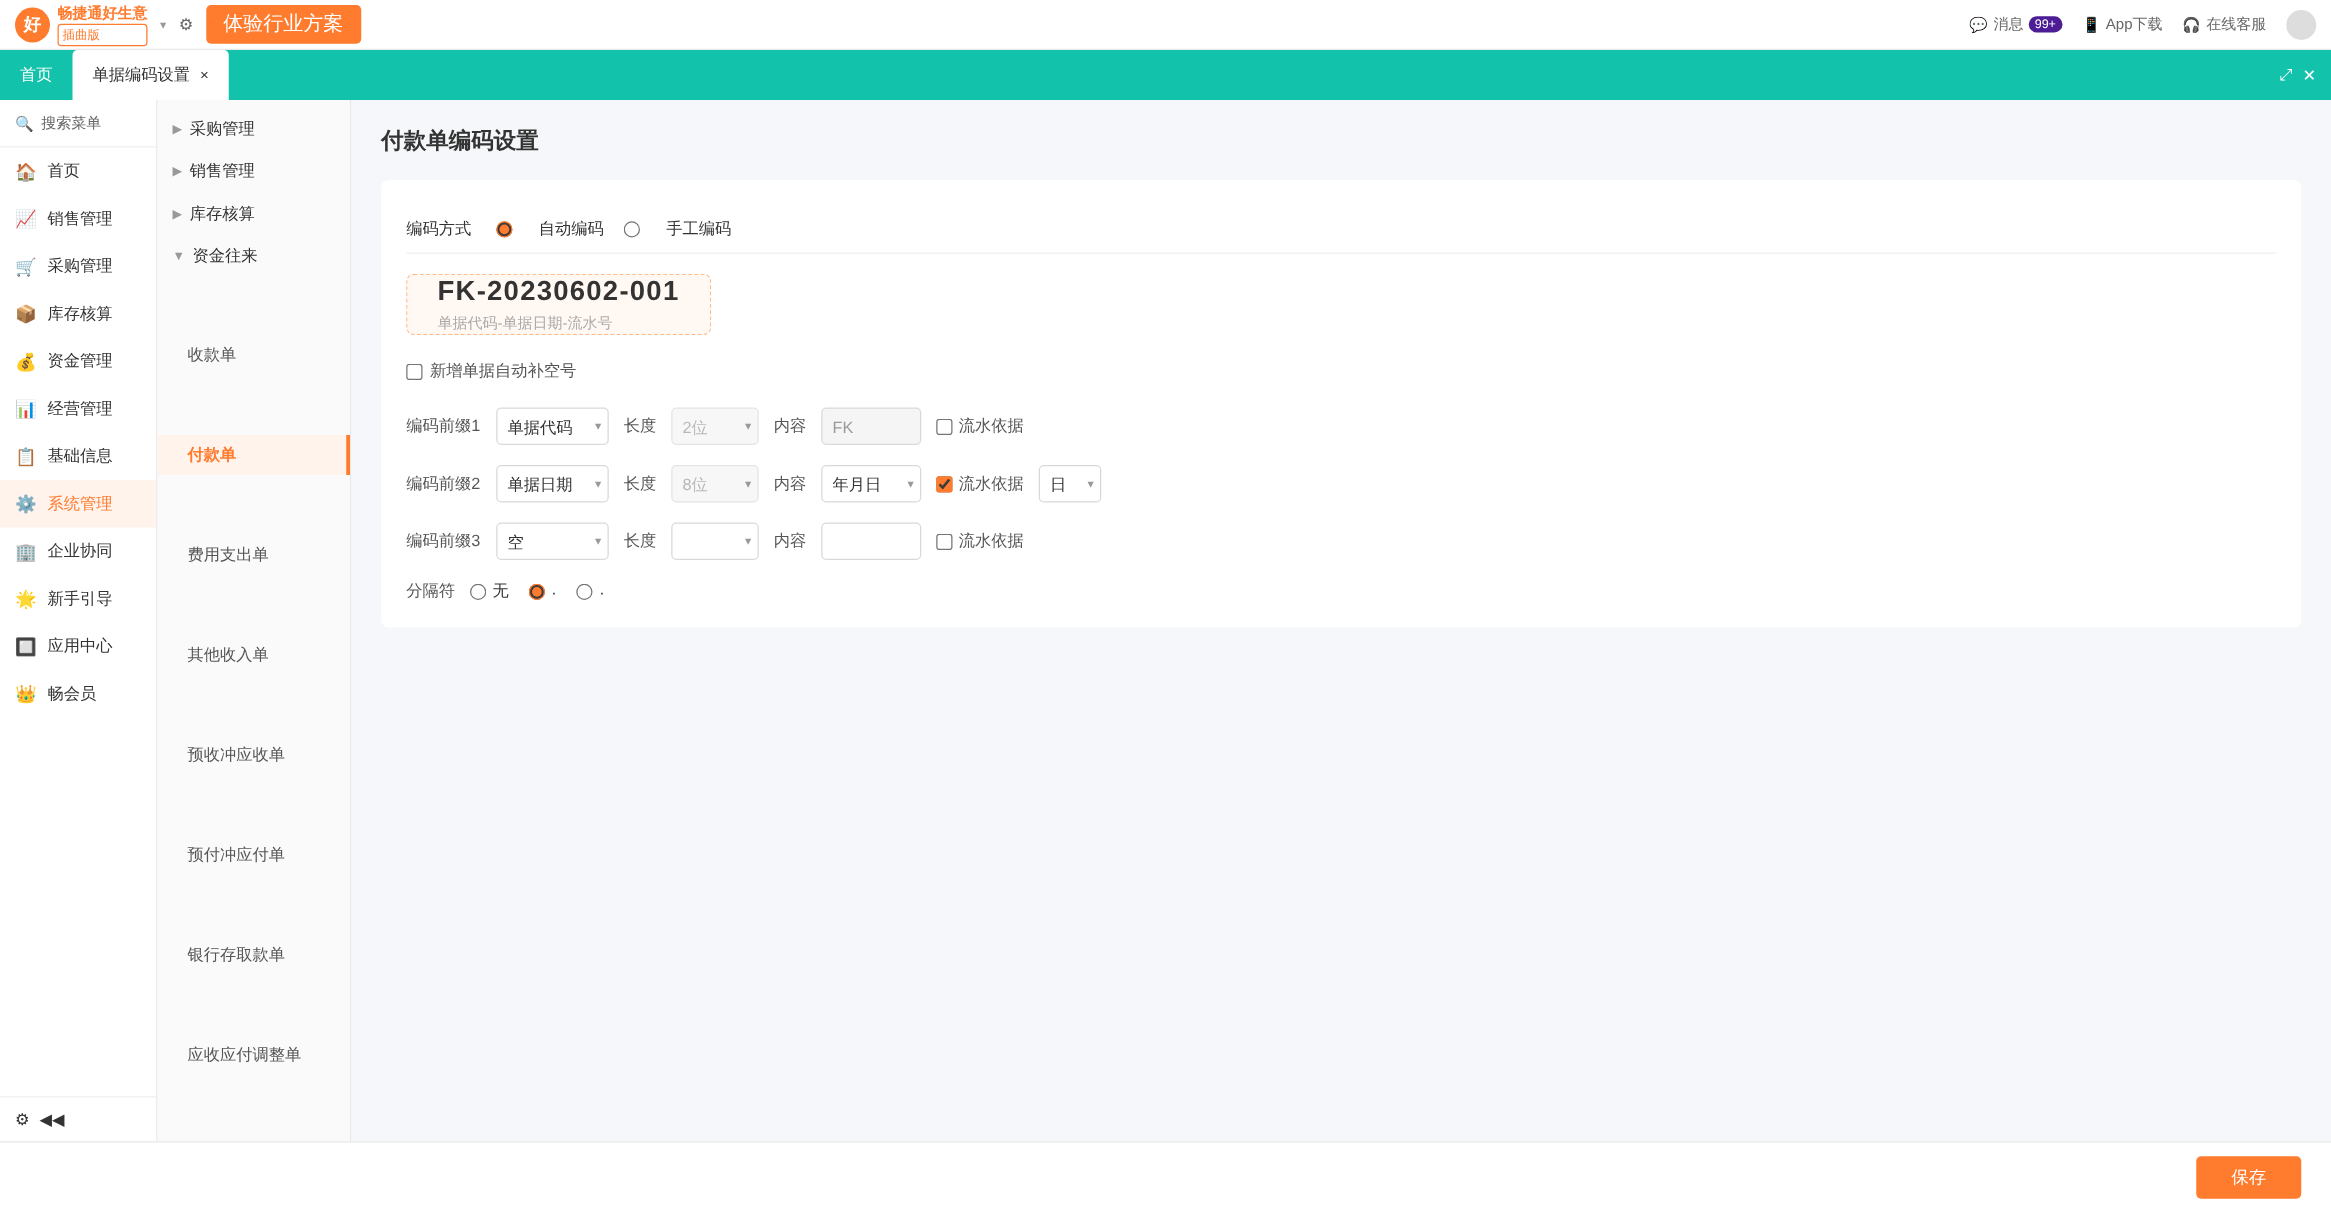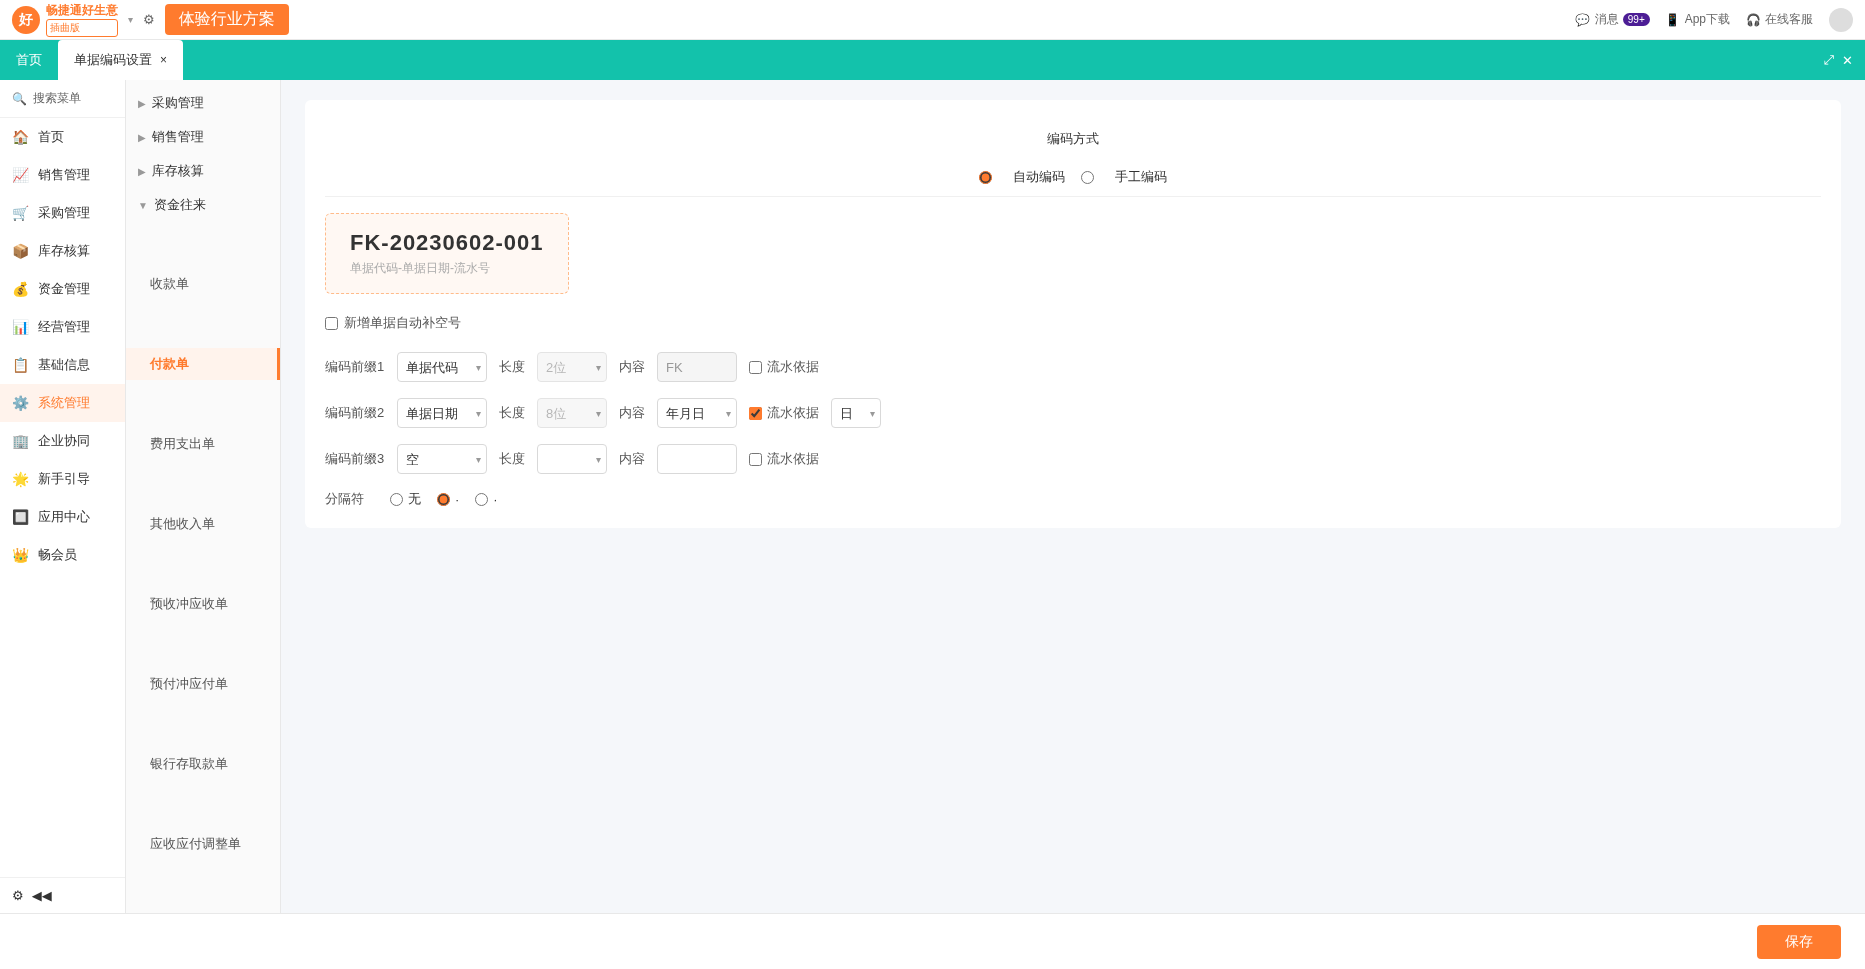--- a/index.html
+++ b/index.html
@@ -45,30 +45,30 @@
     .sidebar-leaf { padding: 7px 12px 7px 24px; font-size: 13px; cursor: pointer; color: #555; margin-top: 48px; }
     .sidebar-leaf.active { background: #fff3ec; color: #ff7b2e; font-weight: bold; border-right: 3px solid #ff7b2e; }
 
     
     .content-area { flex: 1; overflow-y: auto; padding: 20px 24px; background: #f5f7fa; }
     .page-title { font-size: 18px; font-weight: bold; color: #333; margin-bottom: 20px; }
 
     .card { background: white; border-radius: 6px; padding: 20px; }
 
     
-    .encode-mode-row { display: flex; align-items: center; gap: 20px; margin-bottom: 16px; padding: 10px 0; border-bottom: 1px solid #f0f0f0; flex-direction: column; }
+    .encode-mode-row { display: flex; align-items: center; gap: 20px; margin-bottom: 16px; padding: 10px 0; border-bottom: 1px solid #f0f0f0; }
     .encode-mode-label { font-size: 13px; color: #333; }
     .radio-group { display: flex; align-items: center; gap: 16px; }
     .radio-item { display: flex; align-items: center; gap: 21px; cursor: pointer; font-size: 13px; }
     .radio-item input[type="radio"] { accent-color: #ff7b2e; }
 
     .desc-text { font-size: 12px; color: #888; margin-bottom: 16px; line-height: 1.6; }
 
     
-    .code-preview-box { border: 1.5px dashed #ffbb8a; background: #fff8f3; border-radius: 6px; padding: 16px 24px; display: inline-block; margin-bottom: 20px; }
+    .code-preview-box { border: 1.5px dashed #ffbb8a; background: #fff8f3; border-radius: 6px; padding: 0 24px; display: inline-block; margin-bottom: 20px; }
     .code-preview-main { font-size: 22px; font-weight: bold; color: #333; letter-spacing: 1px; }
     .code-preview-sub { font-size: 12px; color: #aaa; margin-top: 4px; }
 
     
     .checkbox-row { display: flex; align-items: center; gap: 6px; margin-bottom: 20px; }
     .checkbox-row input[type="checkbox"] { accent-color: #ff7b2e; }
     .checkbox-row label { font-size: 13px; color: #555; }
 
     
     .form-row { display: flex; align-items: center; gap: 12px; margin-bottom: 16px; flex-wrap: nowrap; }
@@ -78,21 +78,21 @@
     .select-wrapper::after { content: '▾'; position: absolute; right: 6px; top: 50%; transform: translateY(-50%); color: #999; font-size: 10px; pointer-events: none; }
     .form-input { height: 30px; border: 1px solid #d9d9d9; border-radius: 4px; padding: 0 8px; font-size: 13px; color: #333; background: white; }
     .form-input.readonly { background: #f5f5f5; color: #999; }
     .form-field-label { font-size: 13px; color: #555; }
 
     
     .inline-check { display: flex; align-items: center; gap: 5px; font-size: 13px; color: #555; }
     .inline-check input { accent-color: #ff7b2e; }
 
     
-    .separator-row { display: flex; align-items: flex-start; gap: 26px; margin-top: 8px; margin-bottom: 0; }
+    .separator-row { display: flex; align-items: flex-start; gap: 12px; margin-top: 8px; margin-bottom: 0; }
     .sep-label { font-size: 13px; color: #555; }
     .sep-radio-group { display: flex; align-items: center; gap: 16px; }
     .sep-radio-item { display: flex; align-items: center; gap: 5px; font-size: 13px; cursor: pointer; }
     .sep-radio-item input { accent-color: #ff7b2e; }
 
     
     .bottom-bar { height: 56px; background: white; border-top: 1px solid #e8e8e8; display: flex; align-items: center; justify-content: flex-end; padding: 0 24px; flex-shrink: 0; }
     .save-btn { background: #ff7b2e; color: white; border: none; border-radius: 4px; padding: 8px 28px; font-size: 14px; cursor: pointer; }
 
     .length-select { min-width: 70px; }
@@ -237,20 +237,21 @@
       <div class="sidebar-leaf">费用支出单</div>
       <div class="sidebar-leaf">其他收入单</div>
       <div class="sidebar-leaf">预收冲应收单</div>
       <div class="sidebar-leaf">预付冲应付单</div>
       <div class="sidebar-leaf">银行存取款单</div>
       <div class="sidebar-leaf">应收应付调整单</div>
     </div>
   </div>
 
   <div class="content-area">
+    <div class="page-title">付款单编码设置</div>
 
     <div class="card">
       
       <div class="encode-mode-row">
         <span class="encode-mode-label">编码方式</span>
         <div class="radio-group">
           <label class="radio-item">
             <input type="radio" name="encode_mode" checked="" style="">
             <span>自动编码</span>
           </label>

